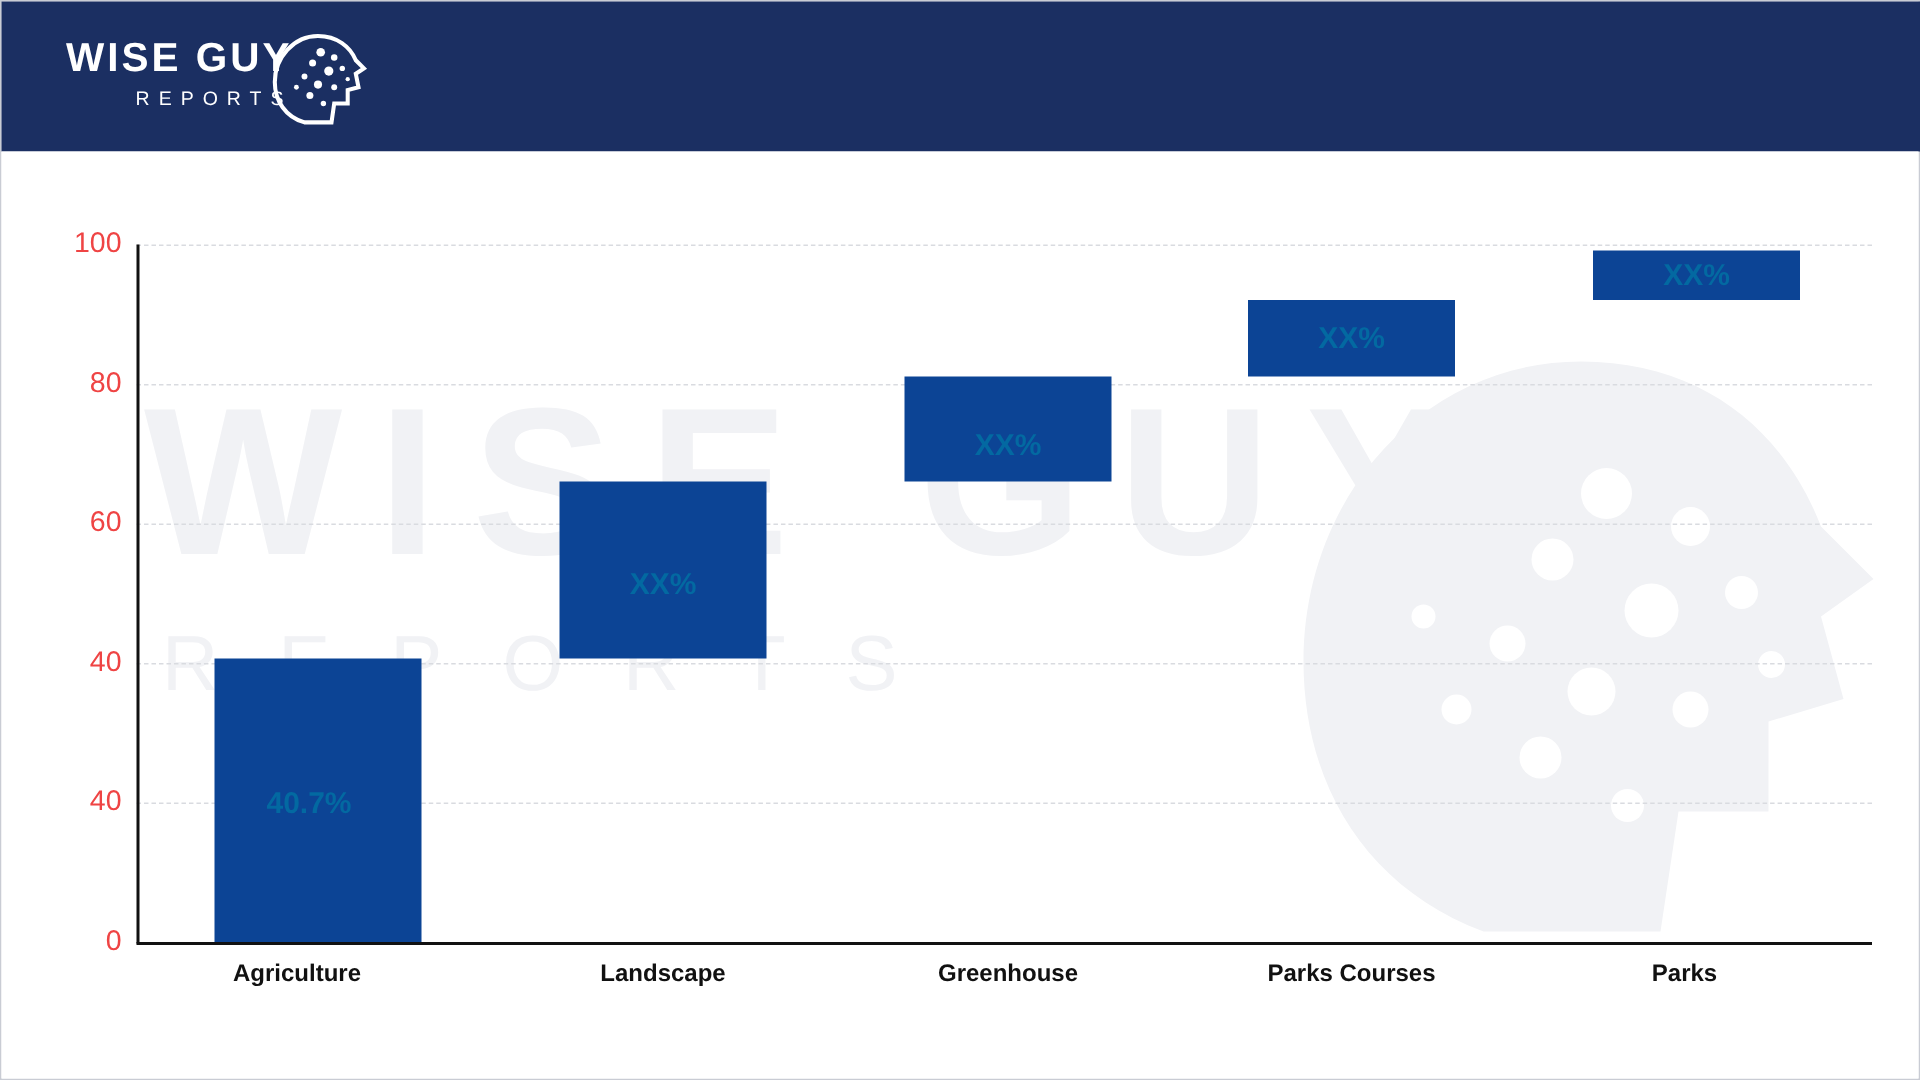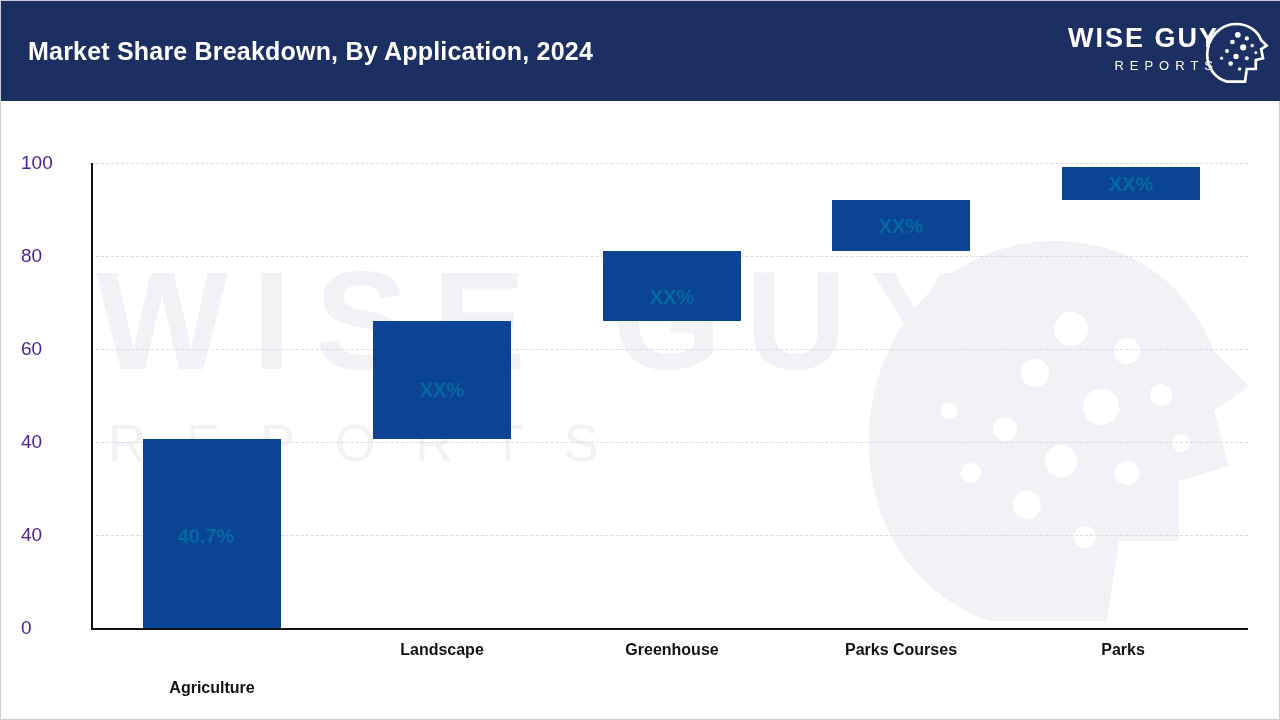--- a/index.html
+++ b/index.html
@@ -157,22 +157,23 @@
     left: 90px;
     top: 527px;
     width: 1157px;
     height: 2px;
     background: #111111;
   }
   .ytick-label {
     position: absolute;
     right: 1198px;
     width: 60px;
+    text-align: right;
     font-size: 19px;
-    color: #4c1d95;
+    color: #ef4444;
     transform: translateY(-11px);
   }
 
   .bar {
     position: absolute;
     background: #0c4495;
   }
   .bar-label {
     position: absolute;
     color: #0369a1;
@@ -190,21 +191,20 @@
     text-align: center;
     white-space: nowrap;
   }
 </style>
 </head>
 <body>
 
 <div class="page">
 
   <div class="header">
-    <div class="header-title">Market Share Breakdown, By Application, 2024</div>
     <div class="logo-wrap">
       <div class="logo-text">
         <div class="logo-main">WISE GUY</div>
         <div class="logo-sub">REPORTS</div>
       </div>
       <svg class="logo-mark" viewBox="0 0 80 80">
         <path d="M30 74 C16 70 8 58 8 44 C8 26 22 10 40 10 C54 10 64 18 68 28
                  L74 34 L68 38 L70 48 L62 50 L62 60 L52 60 L50 74 Z" fill="none" stroke="#ffffff" stroke-width="3"></path>
         <circle cx="42" cy="22" r="3.2" fill="#ffffff"></circle>
         <circle cx="52" cy="26" r="2.4" fill="#ffffff"></circle>
@@ -277,21 +277,21 @@
       <div class="bar-label" style="left:602px; top:185px; width:138px;">XX%</div>
 
       <div class="bar" style="left:831px; top:216px; width:138px; height:0px;"></div>
       <div class="bar" style="left:831px; top:99px; width:138px; height:51px;"></div>
 
       <div class="bar-label" style="left:831px; top:114px; width:138px;">XX%</div>
 
       <div class="bar" style="left:1061px; top:66px; width:138px; height:33px;"></div>
       <div class="bar-label" style="left:1061px; top:72px; width:138px;">XX%</div>
 
-      <div class="cat-label" style="left:142px; width:138px;margin-top:38px;">Agriculture</div>
+      <div class="cat-label" style="left:128px; width:138px;">Agriculture</div>
       <div class="cat-label" style="left:372px; width:138px;">Landscape</div>
       <div class="cat-label" style="left:602px; width:138px;">Greenhouse</div>
       <div class="cat-label" style="left:831px; width:138px;">Parks Courses</div>
       <div class="cat-label" style="left:1053px; width:138px;">Parks</div>
 
     </div>
   </div>
 </div>
 
 </body></html>

